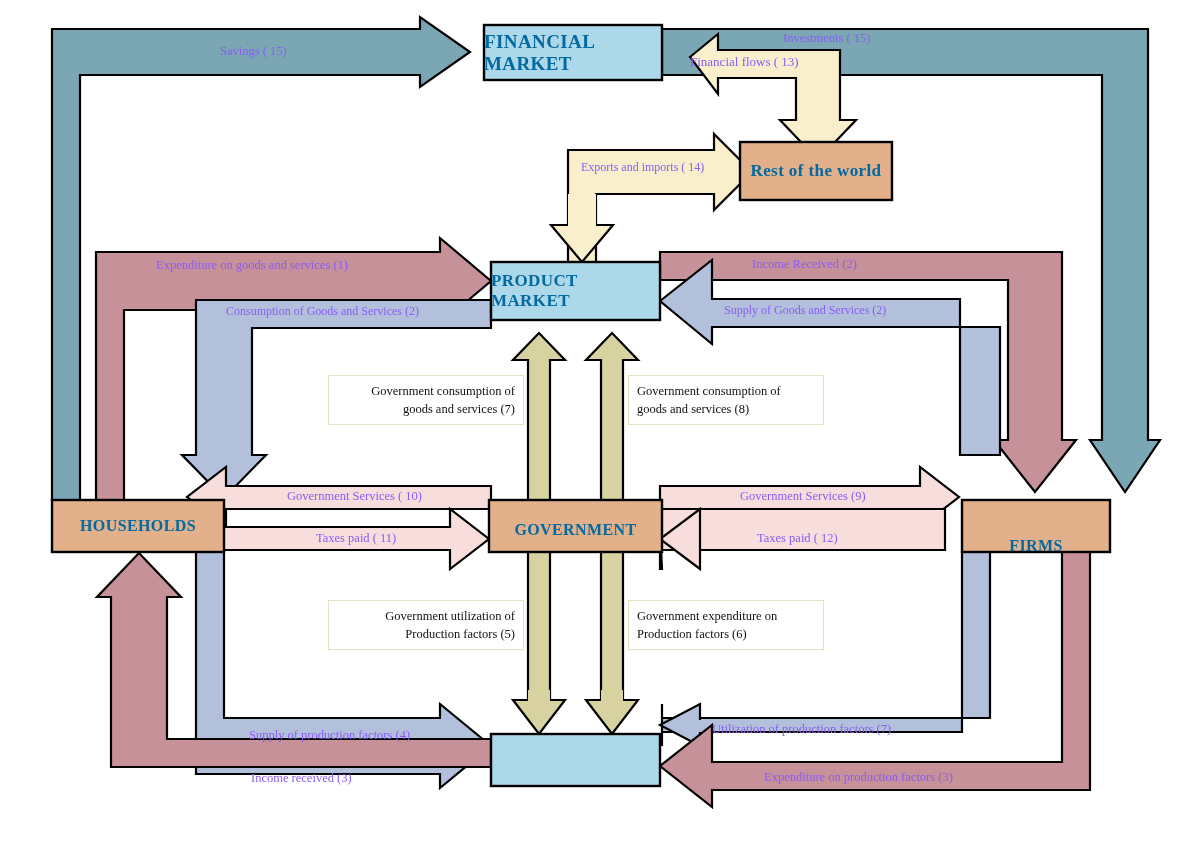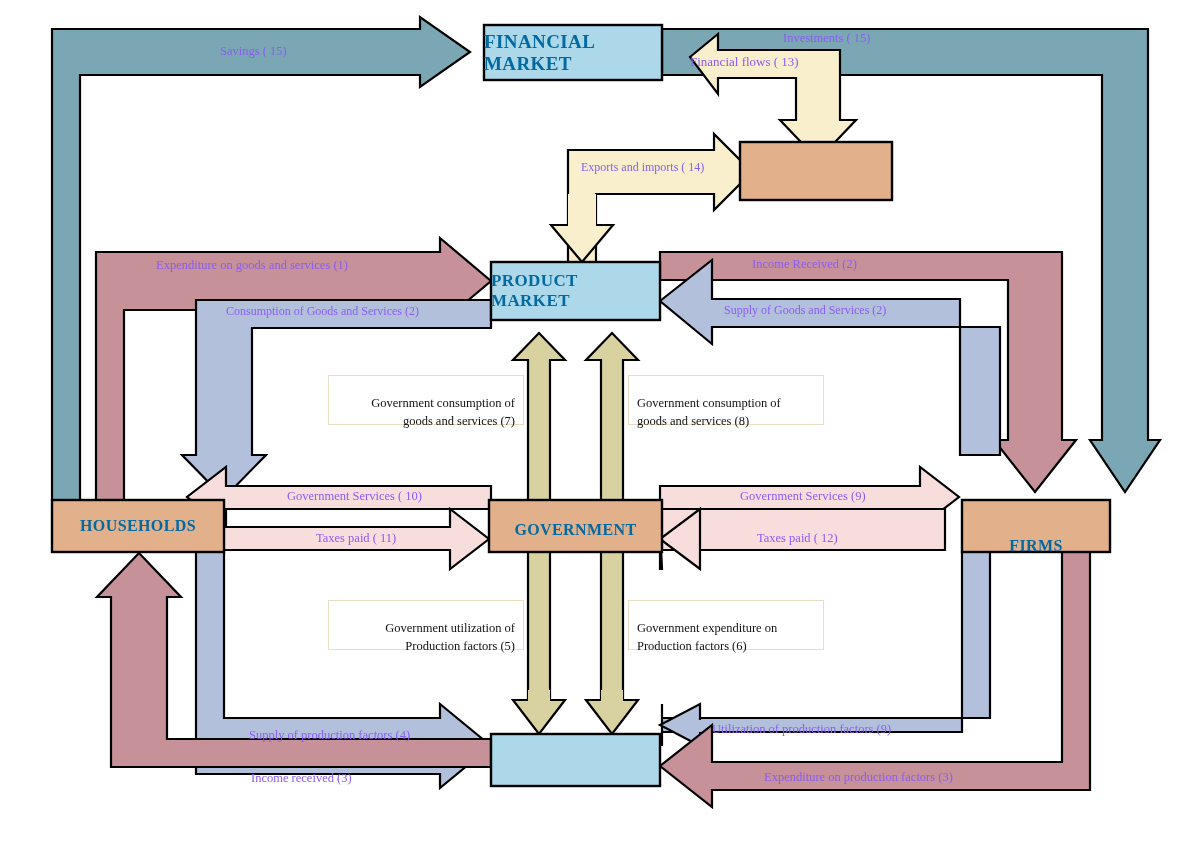--- a/index.html
+++ b/index.html
@@ -6,21 +6,21 @@
   #stage{position:relative;width:1200px;height:849px;background:#ffffff;
          font-family:"Liberation Serif","DejaVu Serif",serif;}
   svg{position:absolute;top:0;left:0;width:1200px;height:849px;}
   .flowlabel{position:absolute;font-family:"Liberation Serif","DejaVu Serif",serif;
              color:#8b5cf6;white-space:nowrap;font-size:12.5px;}
   .nodelabel{position:absolute;font-family:"Liberation Serif","DejaVu Serif",serif;
              color:#0369a1;font-weight:bold;display:flex;align-items:center;
              justify-content:center;letter-spacing:.4px;}
   .notebox{position:absolute;border:1px solid #e6dfc0;background:transparent;
            font-family:"Liberation Serif","DejaVu Serif",serif;font-size:12.5px;
-           color:#111;line-height:1.45;padding:18px 8px;box-sizing:border-box;}
+           color:#111;line-height:1.45;padding:6px 8px;box-sizing:border-box;}
   .nb-right{text-align:right;}
   .nb-left{text-align:left;}
 </style>
 </head>
 <body>
 
 <div id="stage">
 
   <svg viewBox="0 0 1200 849">
 
@@ -75,20 +75,21 @@
     <rect x="740" y="142" width="152" height="58" fill="#E2B08A" stroke="#000" stroke-width="2.4"></rect>
     <rect x="491" y="262" width="169" height="58" fill="#ADD8E9" stroke="#000" stroke-width="2.4"></rect>
     <rect x="52" y="500" width="172" height="52" fill="#E2B08A" stroke="#000" stroke-width="2.4"></rect>
     <rect x="489" y="500" width="173" height="52" fill="#E2B08A" stroke="#000" stroke-width="2.4"></rect>
     <rect x="962" y="500" width="148" height="52" fill="#E2B08A" stroke="#000" stroke-width="2.4"></rect>
     <rect x="491" y="734" width="169" height="52" fill="#ADD8E9" stroke="#000" stroke-width="2.4"></rect>
   </svg>
 
   <div class="nodelabel" style="left:484px;top:25px;width:178px;height:55px;font-size:19px;">FINANCIAL MARKET</div>
 
+  <div class="nodelabel" style="left:740px;top:142px;width:152px;height:58px;font-size:17px;">Rest of the world</div>
 
   <div class="nodelabel" style="left:491px;top:262px;width:169px;height:58px;font-size:17px;">PRODUCT MARKET</div>
 
   <div class="nodelabel" style="left:52px;top:500px;width:172px;height:52px;font-size:16px;">HOUSEHOLDS</div>
 
   <div class="nodelabel" style="left:489px;top:500px;width:173px;height:60px;font-size:16px;">GOVERNMENT</div>
 
   <div class="nodelabel" style="left:962px;top:500px;width:148px;height:52px;font-size:16px;margin-top:20px;">FIRMS</div>
 
 
@@ -113,21 +114,21 @@
   <div class="flowlabel" style="left:316px;top:531px;">Taxes paid ( 11)</div>
 
   <div class="flowlabel" style="left:740px;top:489px;">Government Services (9)</div>
 
   <div class="flowlabel" style="left:757px;top:531px;">Taxes paid ( 12)</div>
 
   <div class="flowlabel" style="left:249px;top:728px;">Supply of production factors (4)</div>
 
   <div class="flowlabel" style="left:251px;top:771px;">Income received (3)</div>
 
-  <div class="flowlabel" style="left:712px;top:722px;">Utilization of production factors (9)</div>
+  <div class="flowlabel" style="left:712px;top:722px;">Utilization of production factors (7)</div>
 
   <div class="flowlabel" style="left:764px;top:770px;">Expenditure on production factors (3)</div>
 
   <div class="notebox nb-right" style="left:328px;top:375px;width:196px;height:50px;">
     <div>Government consumption of</div>
     <div>goods and services (7)</div>
   </div>
 
   <div class="notebox nb-left" style="left:628px;top:375px;width:196px;height:50px;">
     <div>Government consumption of</div>

